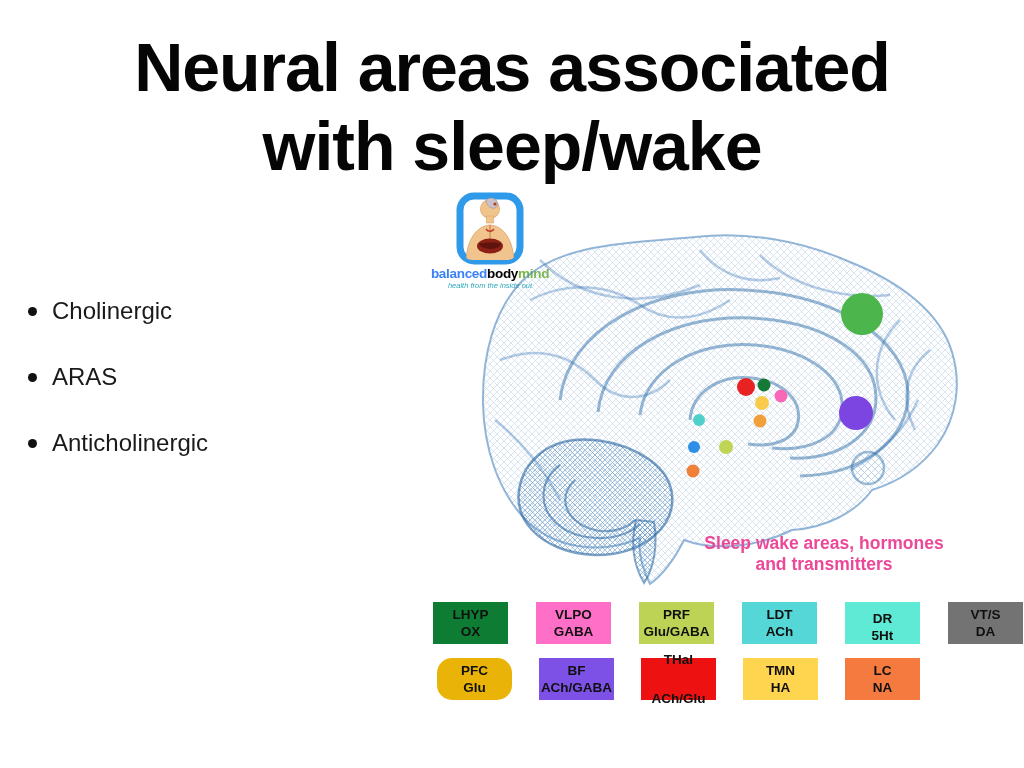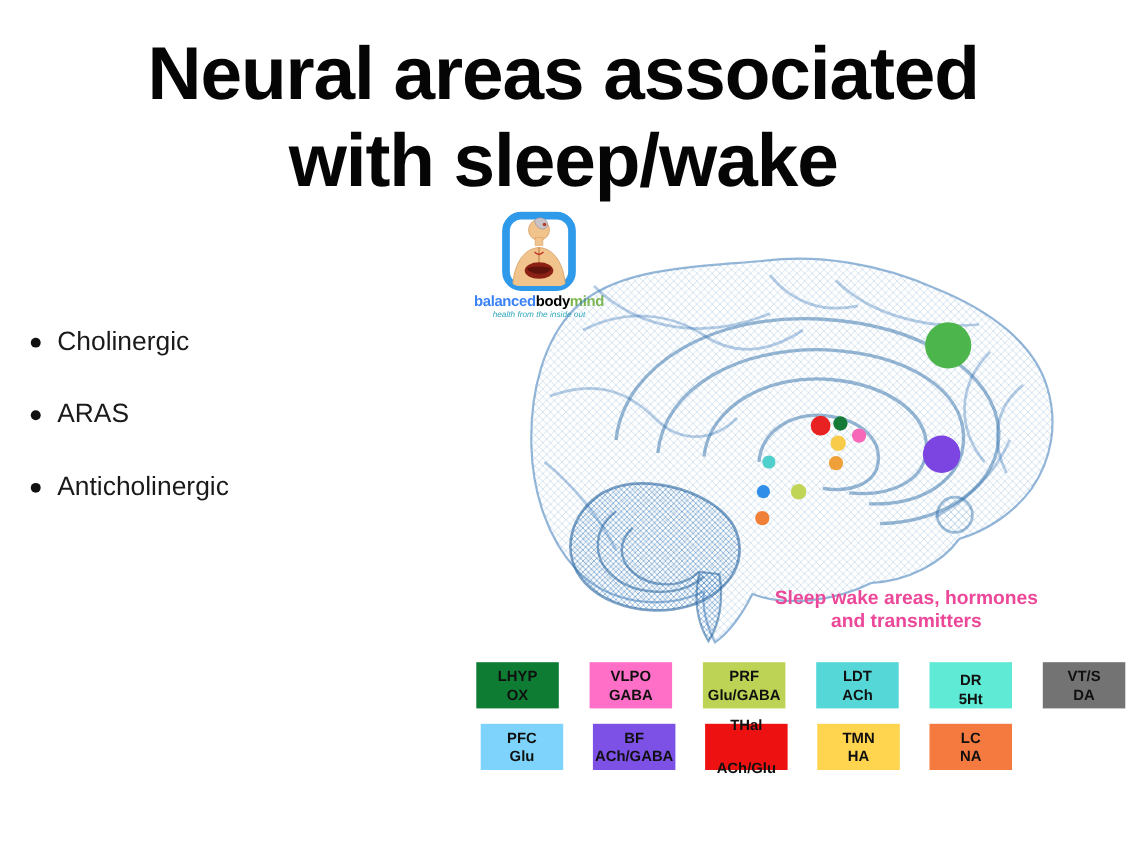--- a/index.html
+++ b/index.html
@@ -179,21 +179,21 @@
     <span>DR</span>
     <span>5Ht</span>
   </div>
   <div class="legend-box" style="background: #737373;">
     <span>VT/S</span>
     <span>DA</span>
   </div>
 </div>
 
 <div class="abs legend-row legend-row2">
-  <div class="legend-box" style="background: #7dd3fc;">
+  <div class="legend-box" style="background: #eab308; border-radius: 15px;">
     <span>PFC</span>
     <span>Glu</span>
   </div>
   <div class="legend-box" style="background: rgb(125, 81, 230);">
     <span>BF</span>
     <span>ACh/GABA</span>
   </div>
   <div class="legend-box" style="background: rgb(238, 17, 17); gap: 22px;">
     <span>THal</span>
     <span>ACh/Glu</span>

